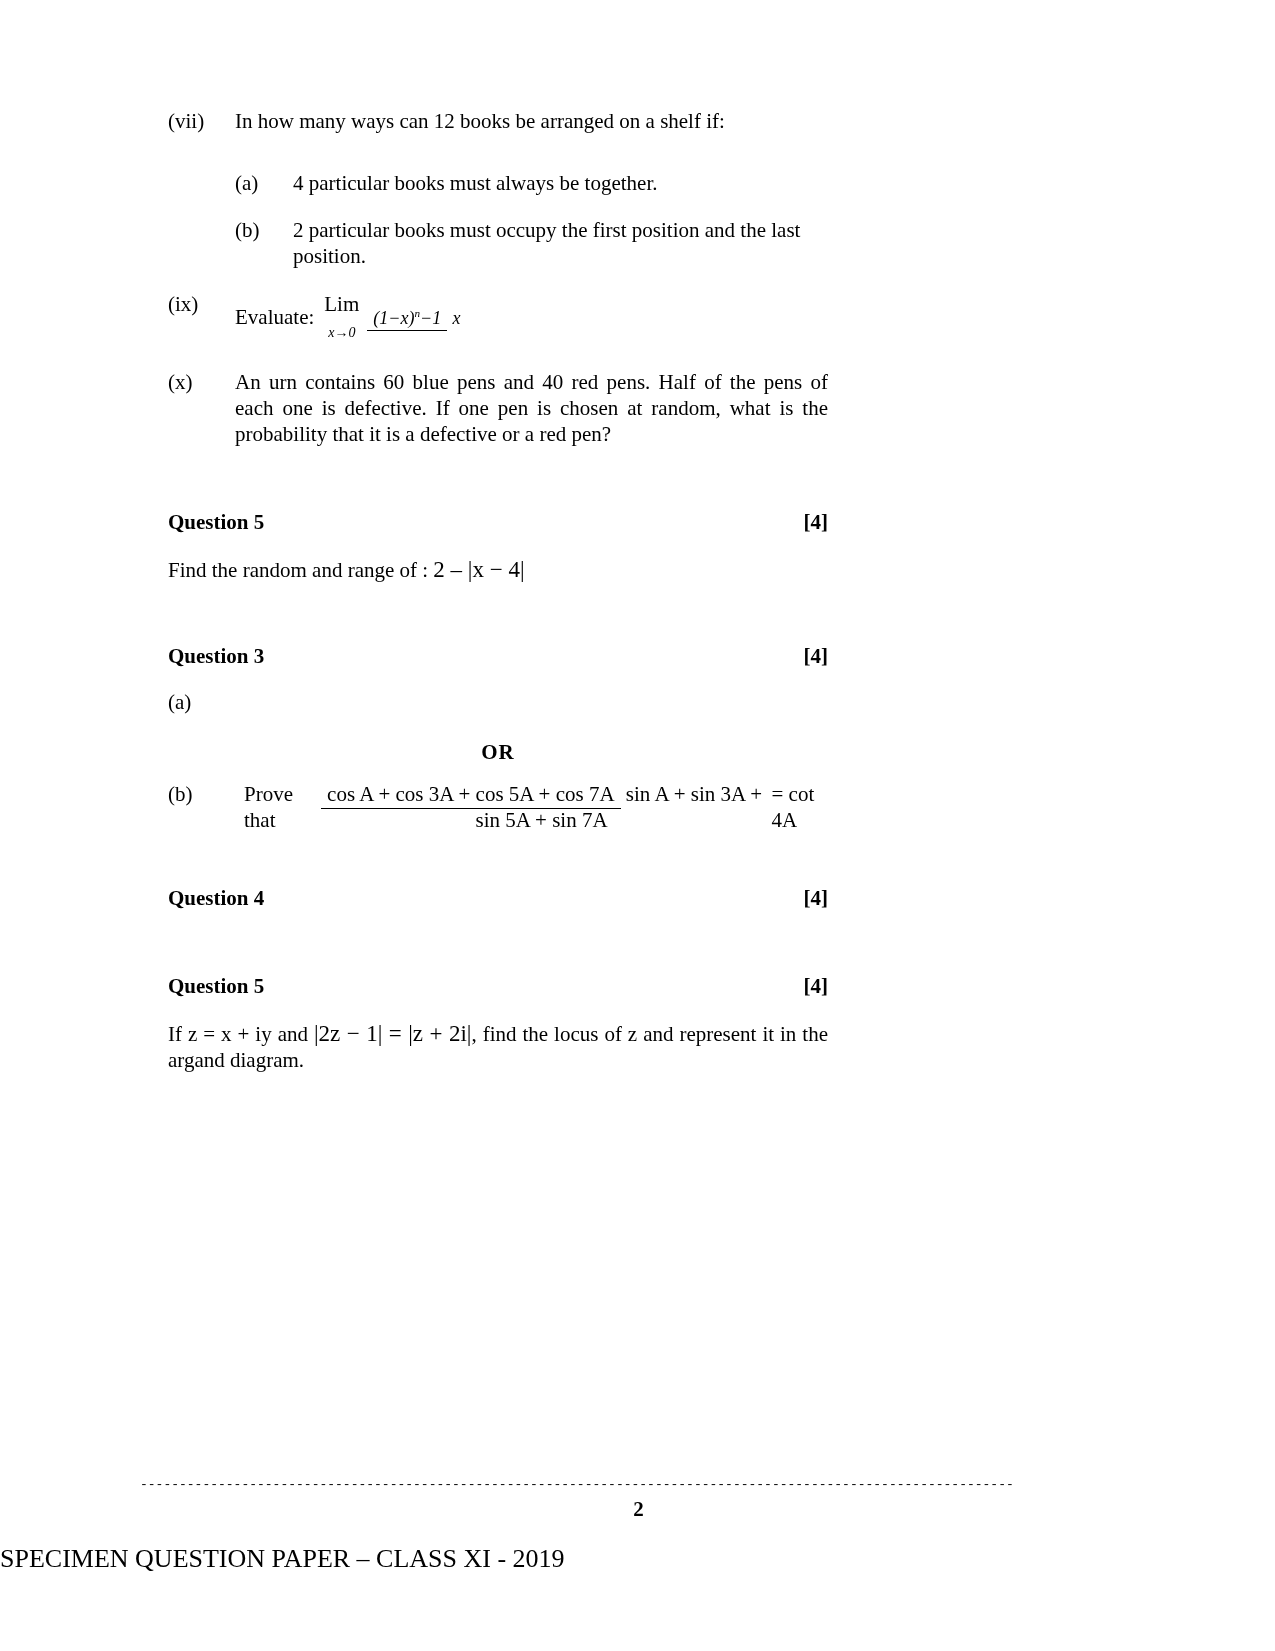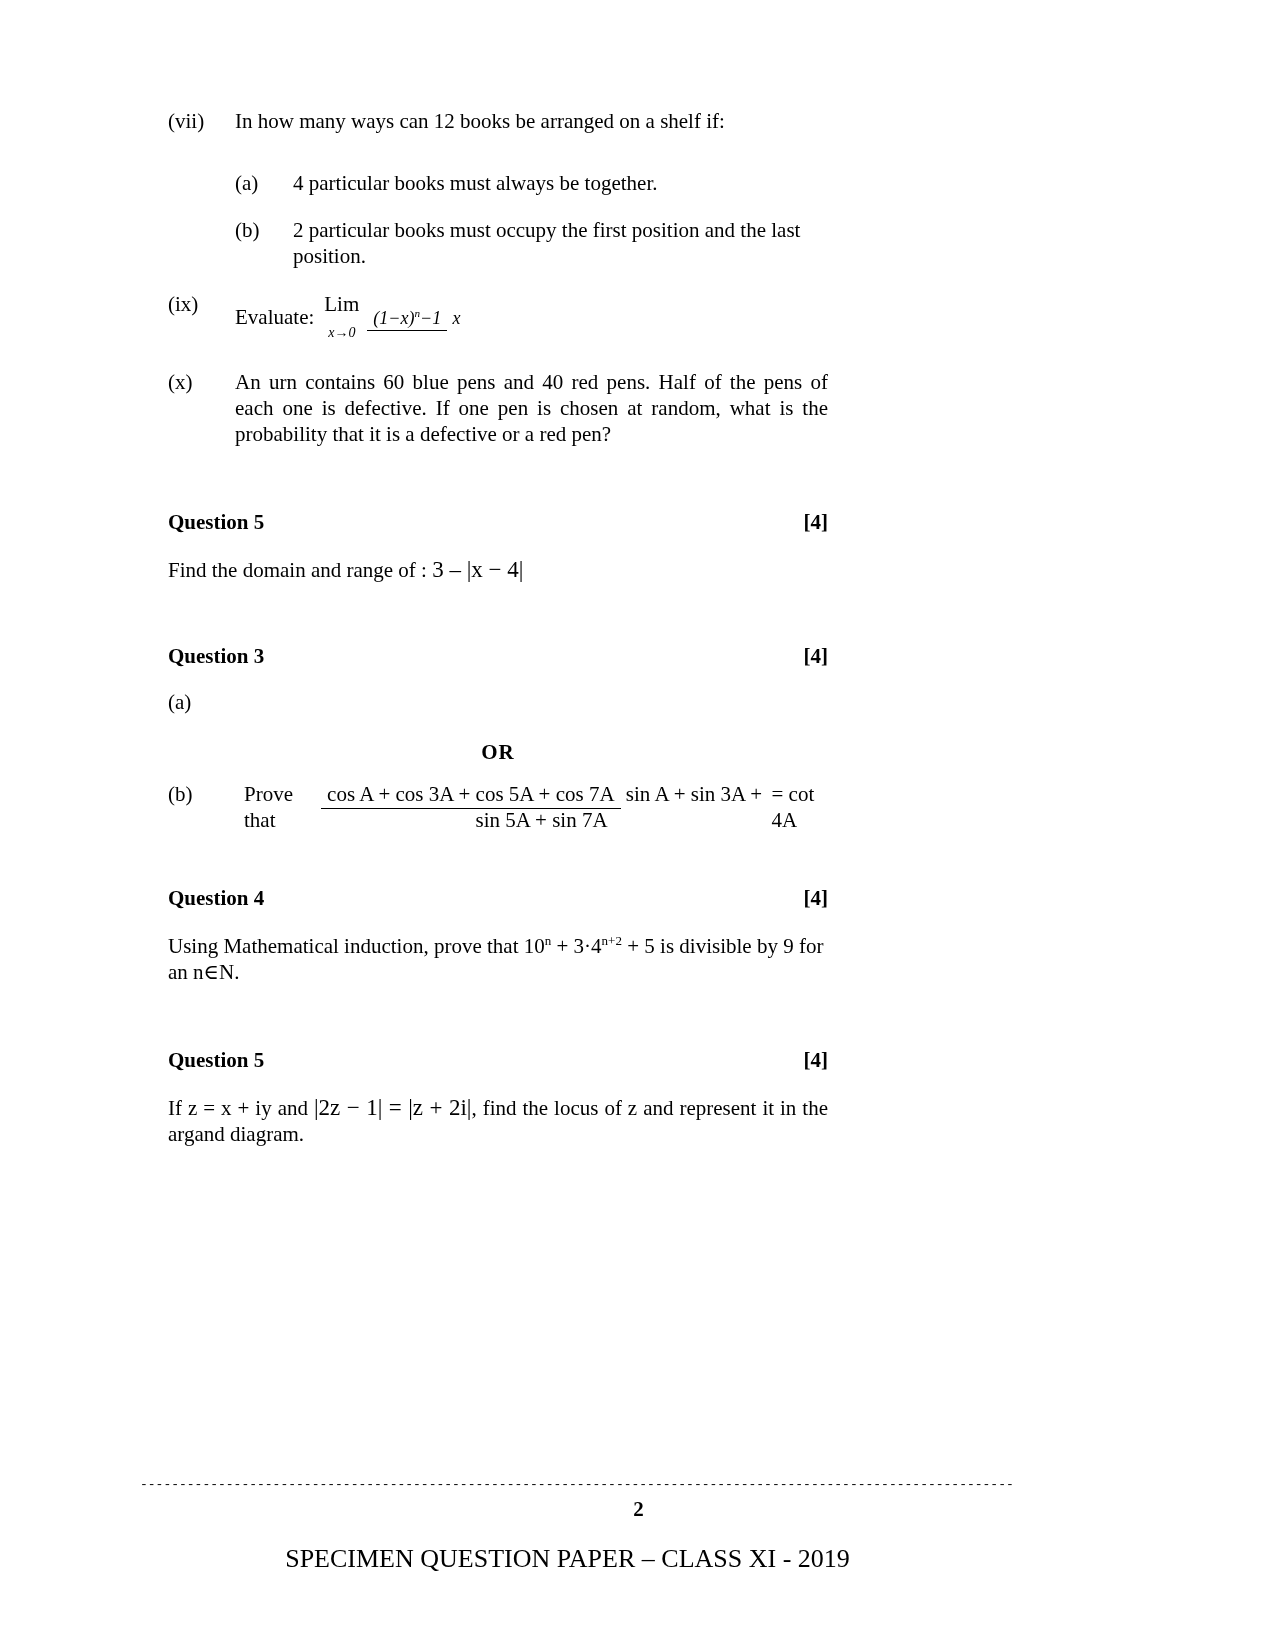--- a/index.html
+++ b/index.html
@@ -52,21 +52,21 @@
 
   .math-lg { font-size:23px; }
 
   .footer { position:absolute; top:1478px; left:0; width:1275px; }
   .divider {
     margin-left:140px; width:997px; overflow:hidden; white-space:nowrap;
     font-family:"Liberation Mono","DejaVu Sans Mono",monospace;
     font-size:13px; line-height:14px;
   }
   .pagenum { margin-left:140px; width:997px; text-align:center; font-weight:bold; margin-top:4px; }
-  .caption { text-align:center; margin-right:140px; margin-top:22px; font-size:26px; line-height:30px; }
+  .caption { text-align:left; margin-right:140px; margin-top:22px; font-size:26px; line-height:30px; }
 
   .mt-a { margin-top:36px; }
   .mt-b { margin-top:21px; }
   .mt-viii { margin-top:24px; }
   .mt-ix { margin-top:22px; }
   .mt-x { margin-top:26px; }
   .mt-q2 { margin-top:62px; }
   .mt-body { margin-top:22px; }
   .mt-q3 { margin-top:60px; }
   .mt-q3a { margin-top:20px; }
@@ -113,22 +113,22 @@
     <div class="item-row mt-x">
       <div class="item-label">(x)</div>
       <div class="item-body para x-para">An urn contains 60 blue pens and 40 red pens. Half of the pens of each one is defective. If one pen is chosen at random, what is the probability that it is a defective or a red pen?</div>
     </div>
 
     <div class="qhead mt-q2">
       <span>Question 5</span>
       <span>[4]</span>
     </div>
     <div class="mt-body">
-      <span>Find the domain and range of : </span>
-      <span class="math-lg">3 – |x − 4|</span>
+      <span>Find the random and range of : </span>
+      <span class="math-lg">2 – |x − 4|</span>
     </div>
 
     <div class="qhead mt-q3">
       <span>Question 3</span>
       <span>[4]</span>
     </div>
     <div class="item-row mt-q3a">
       <div class="q-label">(a)</div>
     </div>
     <div class="or-row mt-or">OR</div>
@@ -141,23 +141,20 @@
           <span class="frac-den">sin A + sin 3A + sin 5A + sin 7A</span>
         </span>
         <span style="margin-left:8px;">= cot 4A</span>
       </div>
     </div>
 
     <div class="qhead mt-q4">
       <span>Question 4</span>
       <span>[4]</span>
     </div>
-    <div class="mt-body">
-      <span>Using Mathematical induction, prove that 10</span><sup>n</sup><span> + 3·4</span><sup>n+2</sup><span> + 5 is divisible by 9 for an n∈N.</span>
-    </div>
 
     <div class="qhead mt-q5">
       <span>Question 5</span>
       <span>[4]</span>
     </div>
     <div class="mt-body para">
       <span>If z = x + iy and </span><span class="math-lg">|2z − 1| = |z + 2i|</span><span>, find the locus of z and represent it in the argand diagram.</span>
     </div>
 
   </div>

